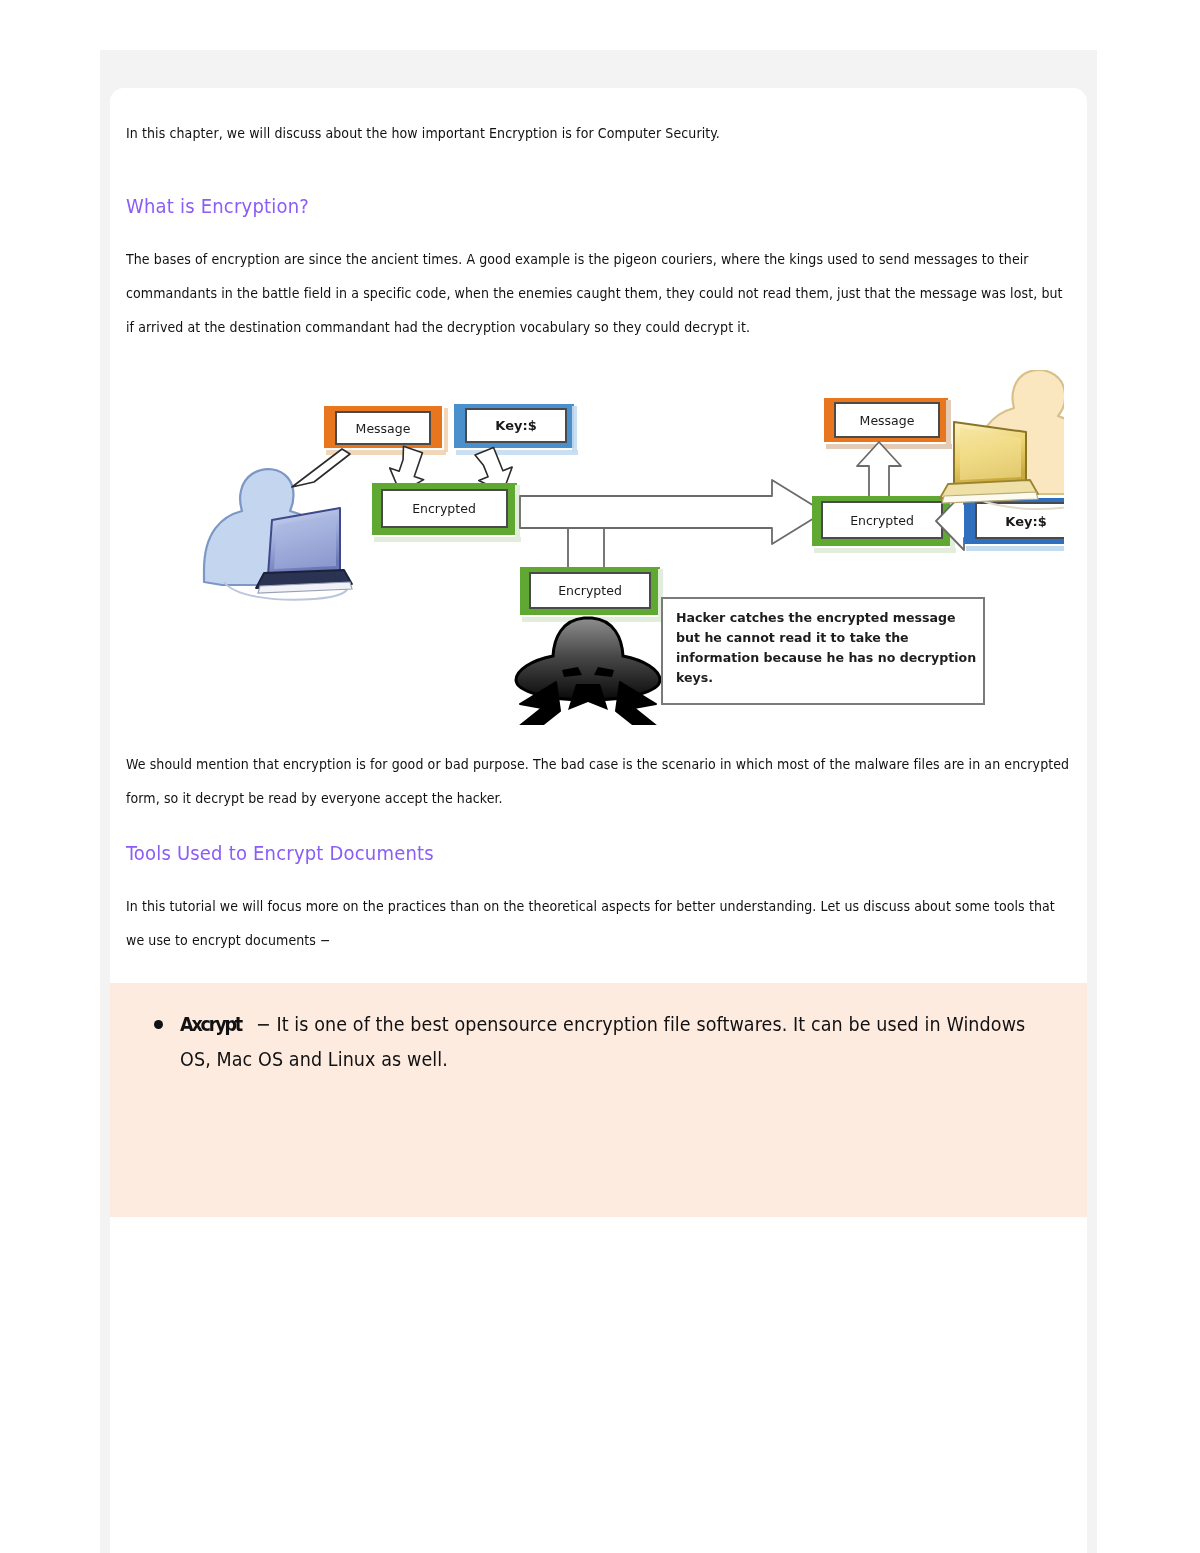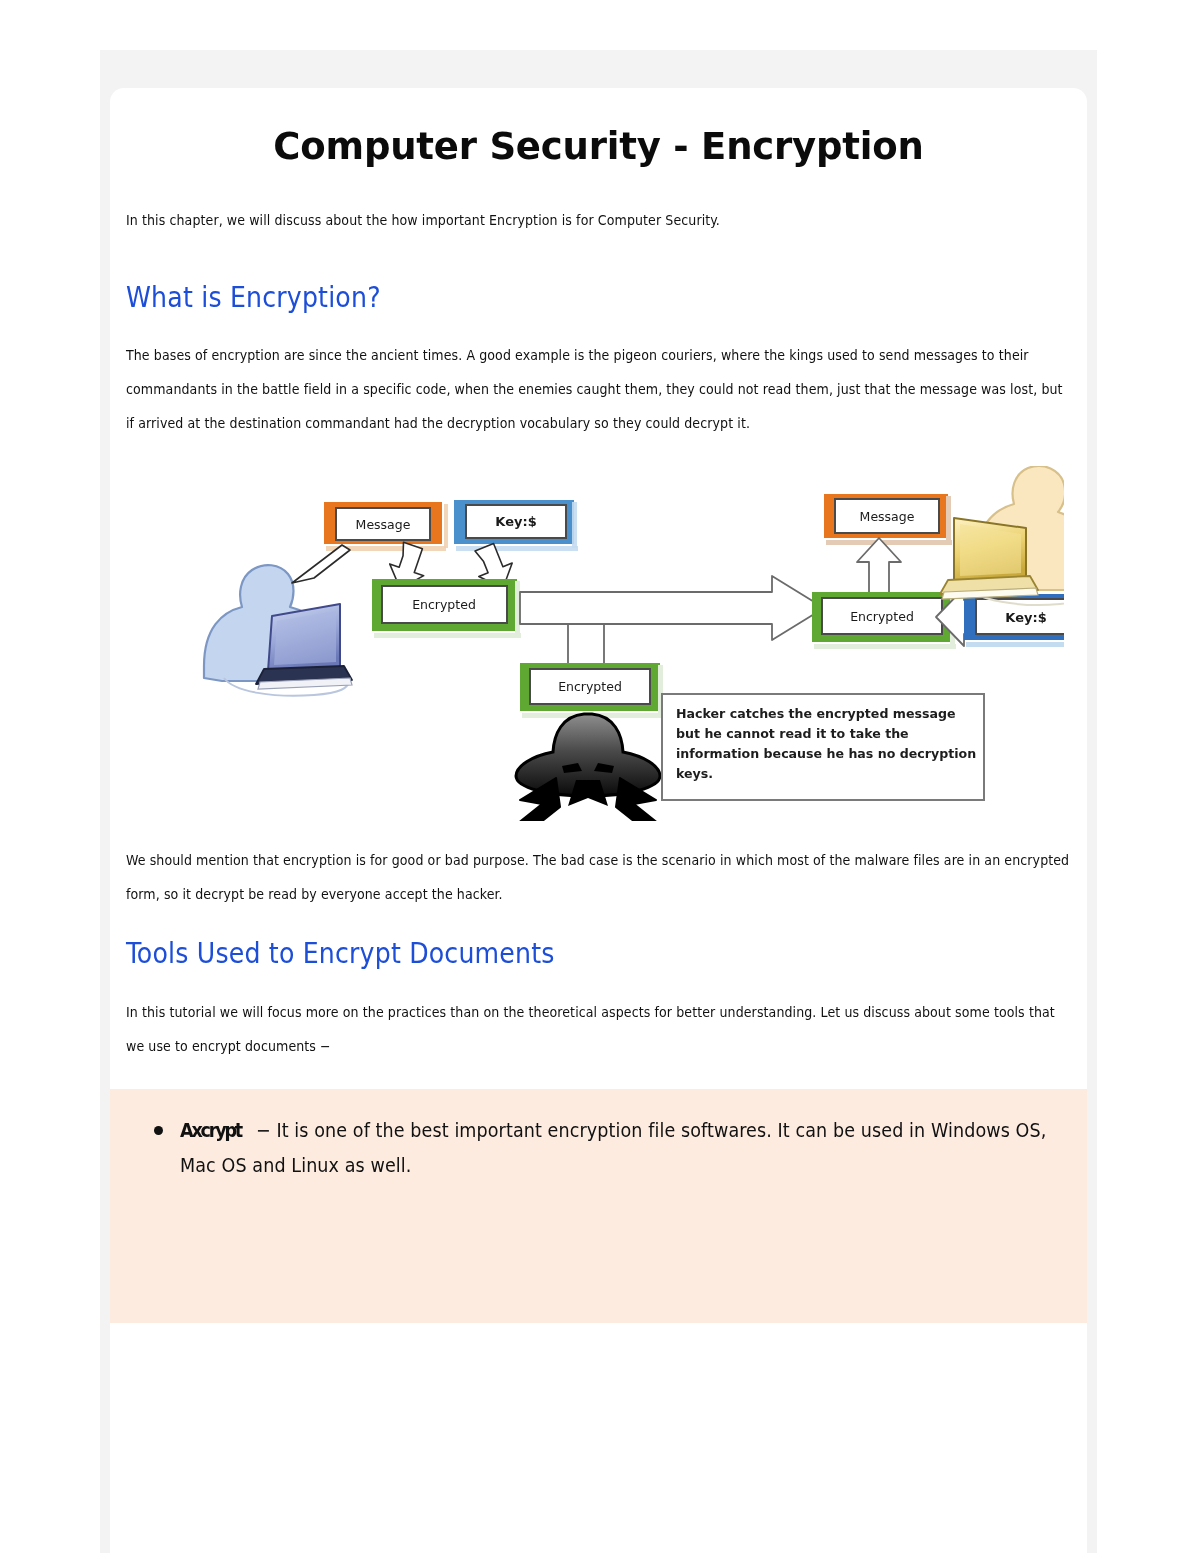--- a/index.html
+++ b/index.html
@@ -61,23 +61,23 @@
     line-height: 34px;
     color: #111111;
     margin: 0 0 26px 0;
     font-stretch: condensed;
     letter-spacing: 0.1px;
   }
   .intro-line { margin-bottom: 44px; }
 
   h2.section-heading {
     font-family: "DejaVu Sans Condensed", "DejaVu Sans", sans-serif;
-    font-size: 28px;
+    font-size: 20px;
     font-weight: normal;
-    color: #1d4ed8;
+    color: #8b5cf6;
     margin: 0 0 24px 0;
     line-height: 1.2;
     letter-spacing: 0.2px;
   }
   h2.section-heading.tools { }
 
   
   #encryption-diagram {
     position: relative;
     width: 900px;
@@ -136,21 +136,20 @@
   }
 </style>
 </head>
 <body>
 
 <div id="gray-frame"></div>
 
 <div id="article-card">
   <div class="card-inner">
 
-    <h1 id="page-title">Computer Security - Encryption</h1>
 
     <p class="intro-line">In this chapter, we will discuss about the how important Encryption is for Computer Security.</p>
 
     <h2 class="section-heading">What is Encryption?</h2>
 
 
     <p class="body-text">The bases of encryption are since the ancient times. A good example is the pigeon couriers, where the kings used to send messages to their commandants in the battle field in a specific code, when the enemies caught them, they could not read them, just that the message was lost, but if arrived at the destination commandant had the decryption vocabulary so they could decrypt it.</p>
 
     <div id="encryption-diagram">
       <svg width="900" height="355" viewBox="0 0 900 355" xmlns="http://www.w3.org/2000/svg">
@@ -299,19 +298,19 @@
 
     <p class="body-text">We should mention that encryption is for good or bad purpose. The bad case is the scenario in which most of the malware files are in an encrypted form, so it decrypt be read by everyone accept the hacker.</p>
 
     <h2 class="section-heading tools">Tools Used to Encrypt Documents</h2>
 
     <p class="body-text">In this tutorial we will focus more on the practices than on the theoretical aspects for better understanding. Let us discuss about some tools that we use to encrypt documents −</p>
 
     <div id="tools-highlight">
       <ul class="tools-list">
         <li>
-          <span class="bullet-dot"></span><span class="tool-name">Axcrypt</span><span>− It is one of the best important encryption file softwares. It can be used in Windows OS, Mac OS and Linux as well.</span>
+          <span class="bullet-dot"></span><span class="tool-name">Axcrypt</span><span>− It is one of the best opensource encryption file softwares. It can be used in Windows OS, Mac OS and Linux as well.</span>
         </li>
       </ul>
     </div>
 
   </div>
 </div>
 
 </body></html>

